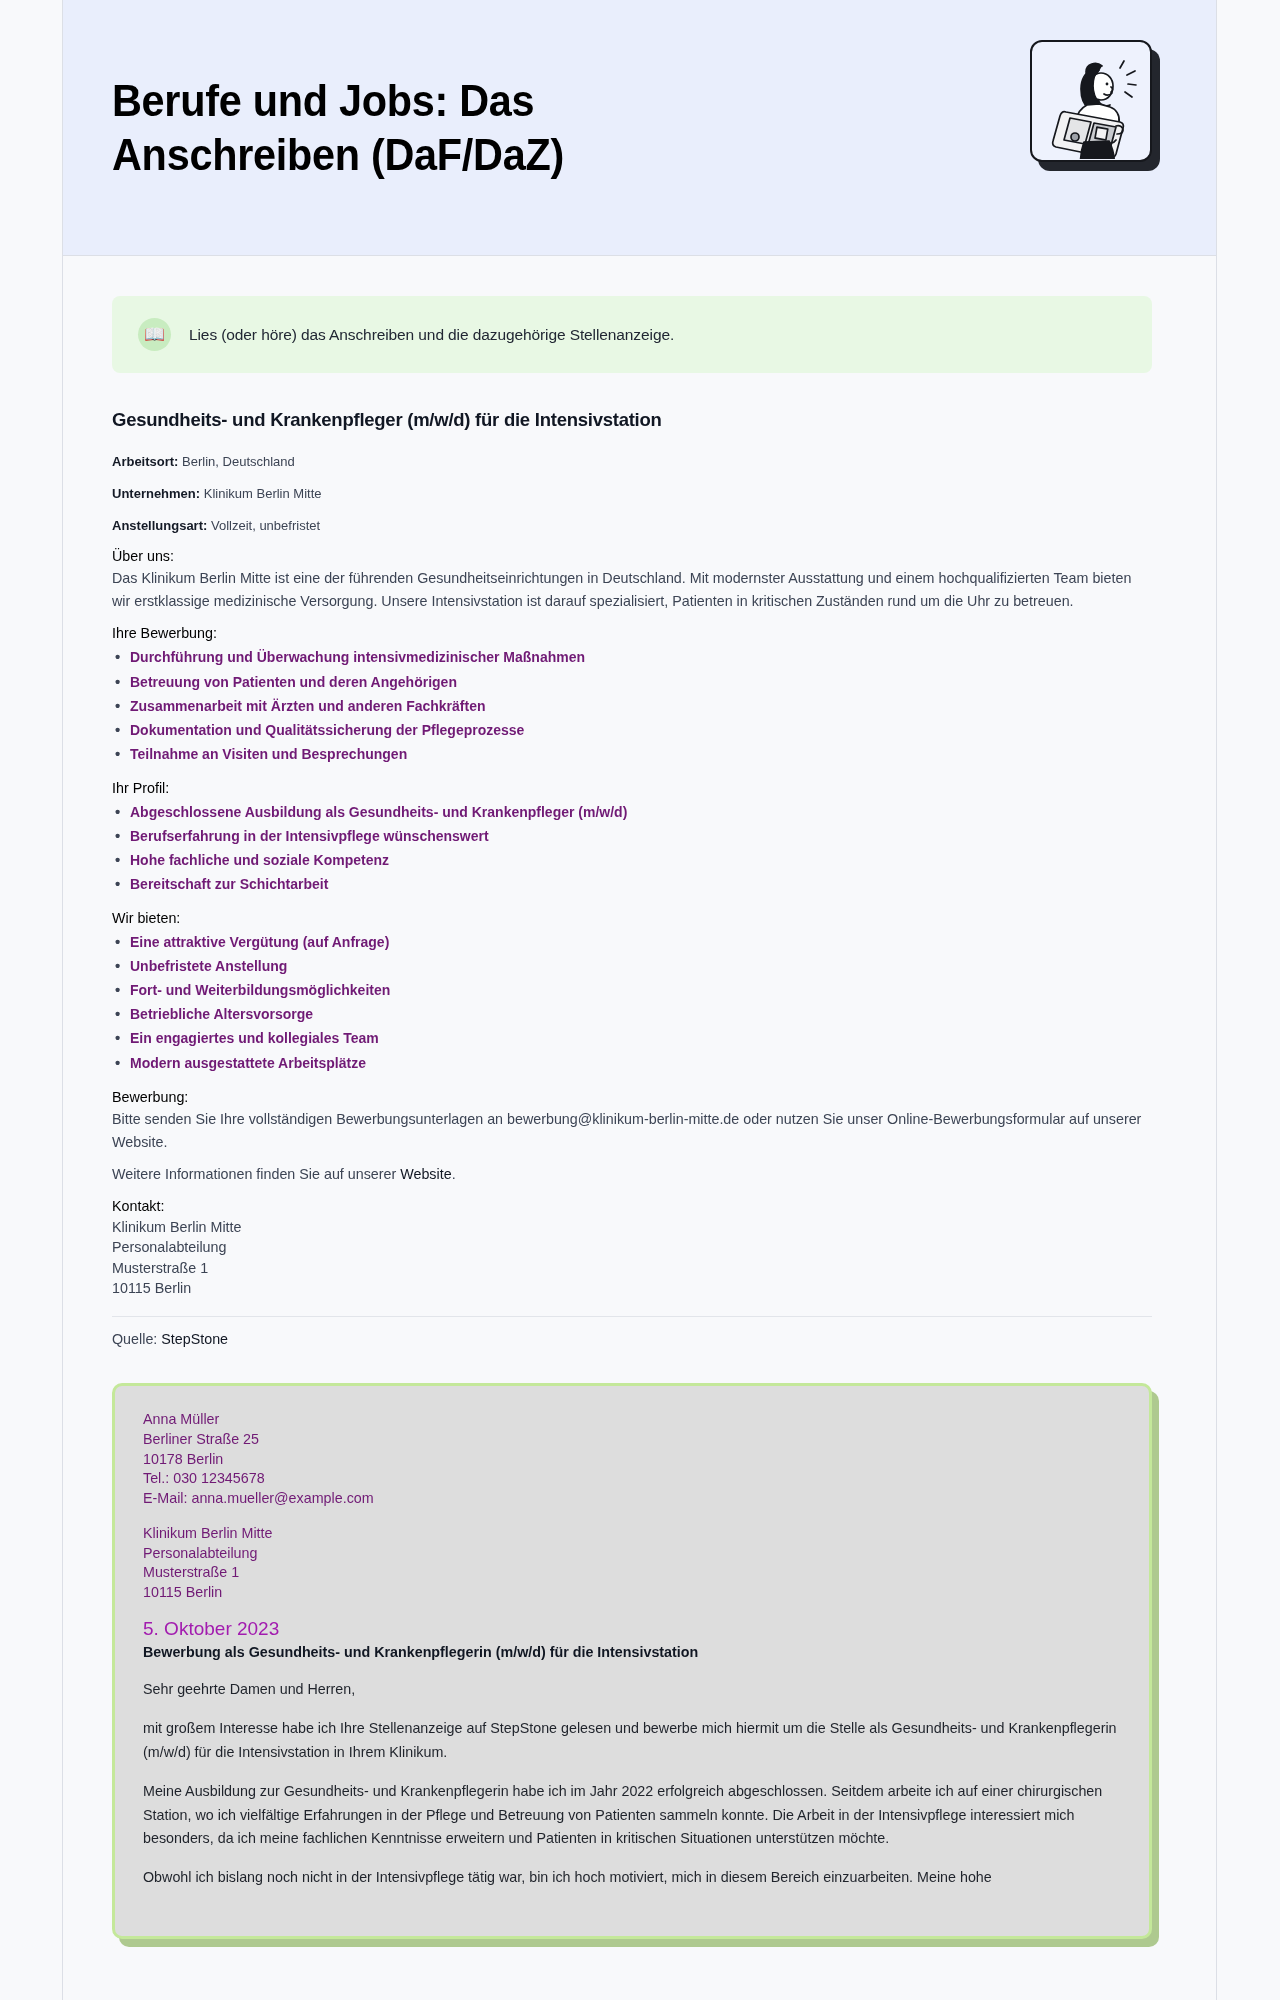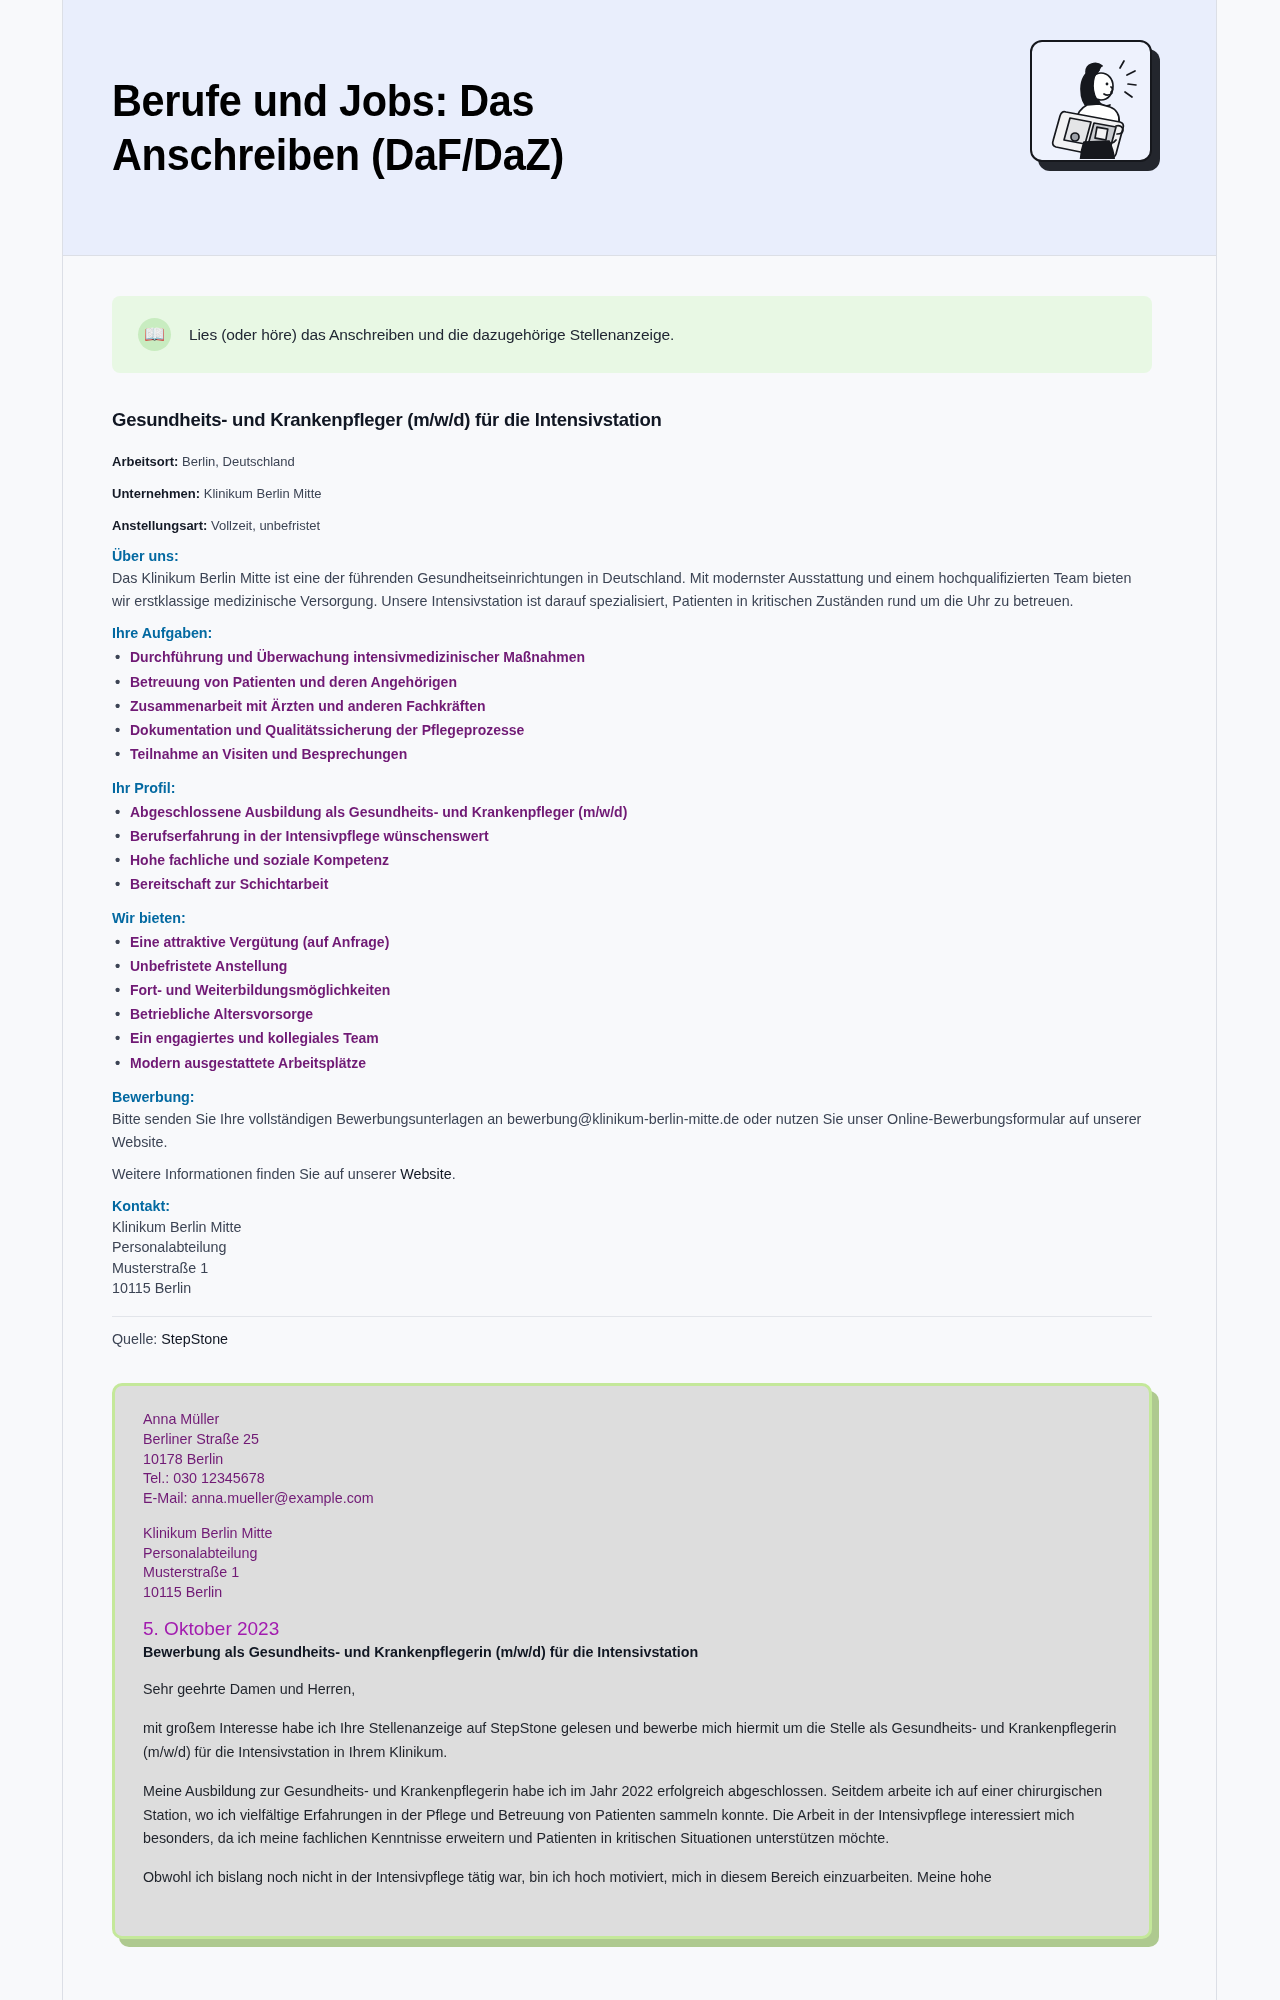--- a/index.html
+++ b/index.html
@@ -128,22 +128,22 @@
   .meta-line,
   .body-text {
     font-size: 13px;
     line-height: 1.62;
     color: #3c4454;
     margin-bottom: 11px;
   }
   .meta-line b, .lead b { color: #141a26; }
   .sec-head {
     font-size: 14.3px;
-    font-weight: bold;
-    color: #0369a1;
+    font-weight: normal;
+    color: #000000;
     margin-bottom: 3px;
     margin-top: 12px;
   }
   .para {
     font-size: 14.3px;
     line-height: 1.62;
     color: #3c4454;
     margin-bottom: 9px;
   }
   ul.bullets {
@@ -312,21 +312,21 @@
         <span>Klinikum Berlin Mitte</span>
       </div>
       <div class="meta-line">
         <b>Anstellungsart:</b>
         <span>Vollzeit, unbefristet</span>
       </div>
 
       <div class="sec-head">Über uns:</div>
       <p class="para">Das Klinikum Berlin Mitte ist eine der führenden Gesundheitseinrichtungen in Deutschland. Mit modernster Ausstattung und einem hochqualifizierten Team bieten wir erstklassige medizinische Versorgung. Unsere Intensivstation ist darauf spezialisiert, Patienten in kritischen Zuständen rund um die Uhr zu betreuen.</p>
 
-      <div class="sec-head">Ihre Aufgaben:</div>
+      <div class="sec-head">Ihre Bewerbung:</div>
       <ul class="bullets">
         <li>Durchführung und Überwachung intensivmedizinischer Maßnahmen</li>
         <li>Betreuung von Patienten und deren Angehörigen</li>
         <li>Zusammenarbeit mit Ärzten und anderen Fachkräften</li>
         <li>Dokumentation und Qualitätssicherung der Pflegeprozesse</li>
         <li>Teilnahme an Visiten und Besprechungen</li>
       </ul>
 
       <div class="sec-head">Ihr Profil:</div>
       <ul class="bullets">

